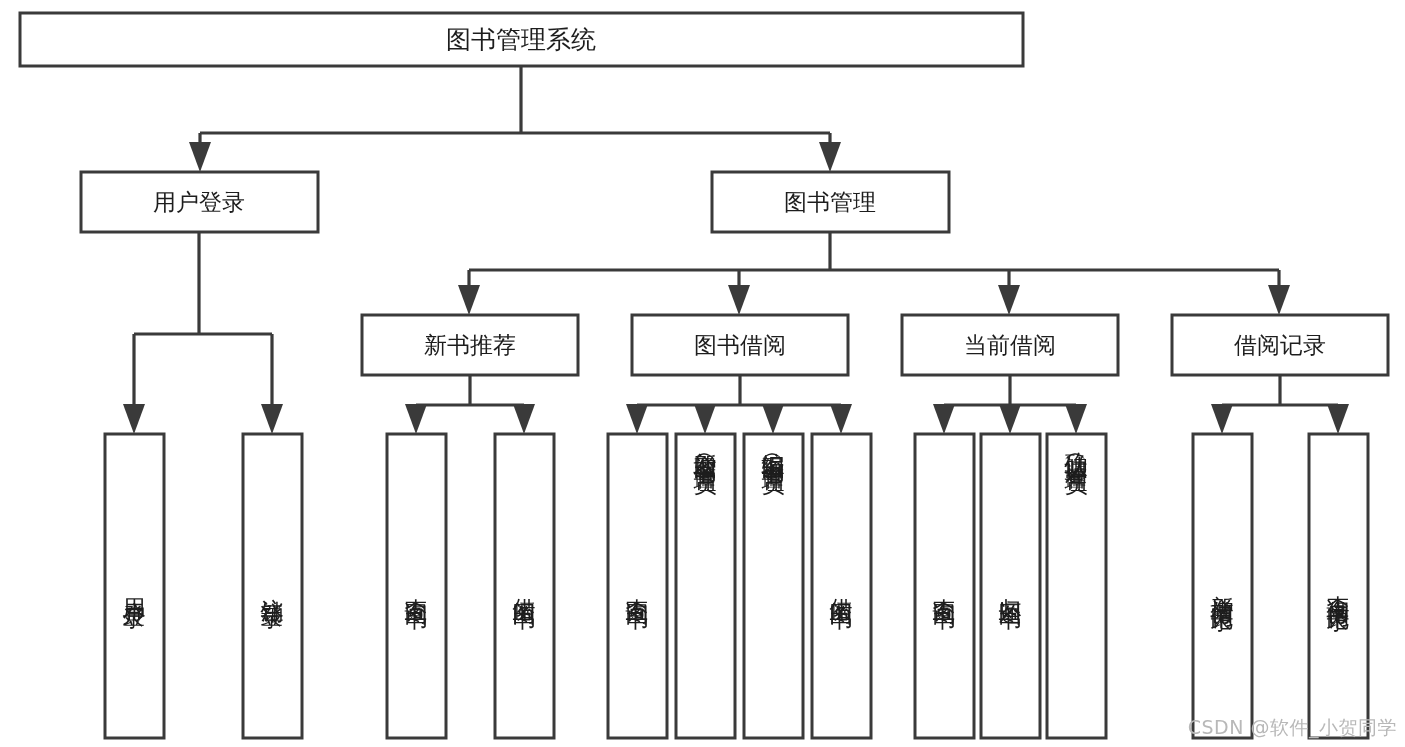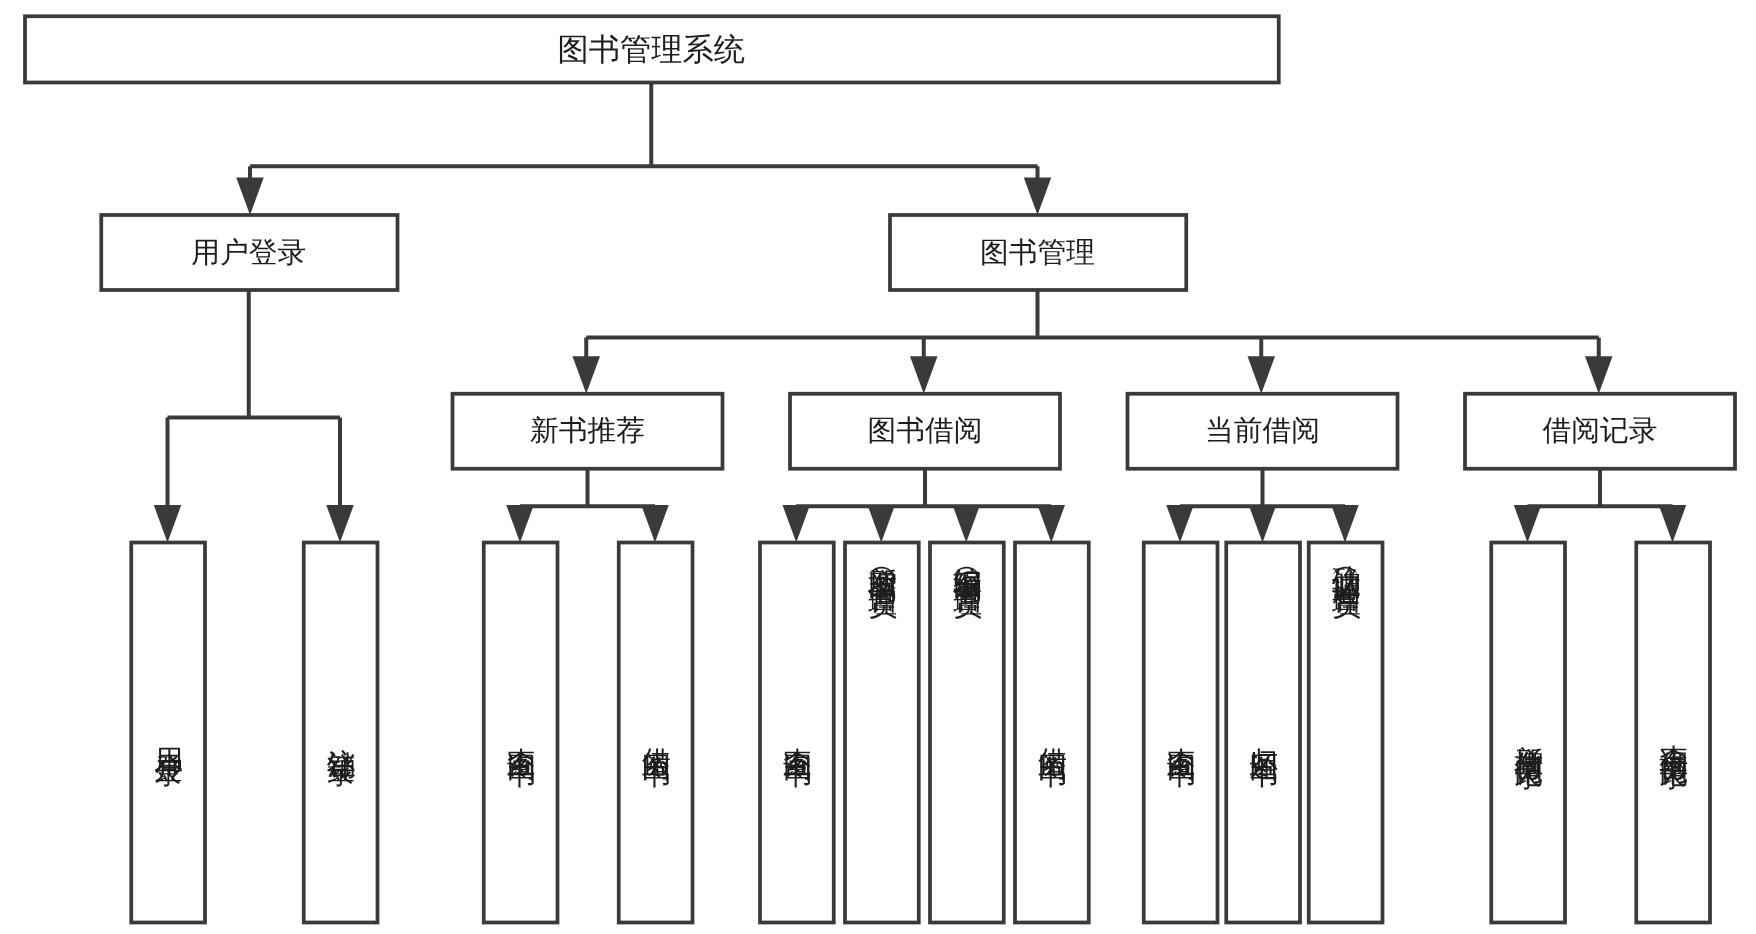--- a/index.html
+++ b/index.html
@@ -248,14 +248,15 @@
     <span class="leaf-label">确认归还（管理员）</span>
   </div>
 
   <div class="leaf-label-wrap" style="left:1193px; top:434px; width:59px; height:304px;">
     <span class="leaf-label">新增借阅记录</span>
   </div>
   <div class="leaf-label-wrap" style="left:1309px; top:434px; width:59px; height:304px;">
     <span class="leaf-label">查询借阅记录</span>
   </div>
 
+  <div class="watermark">CSDN @软件_小贺同学</div>
 
 </div>
 
 </body></html>

